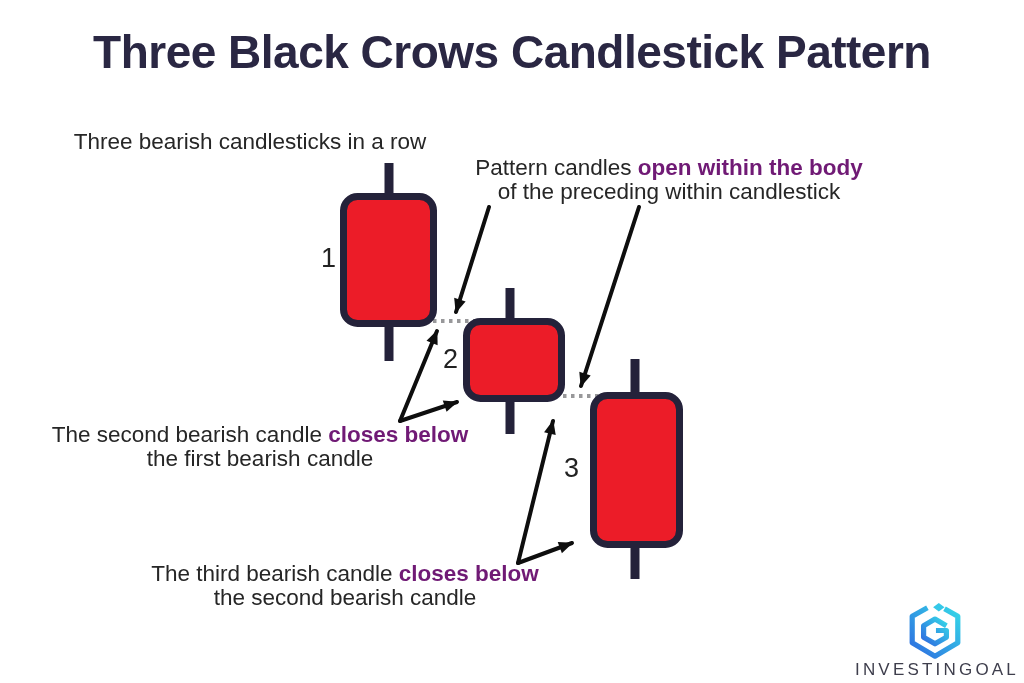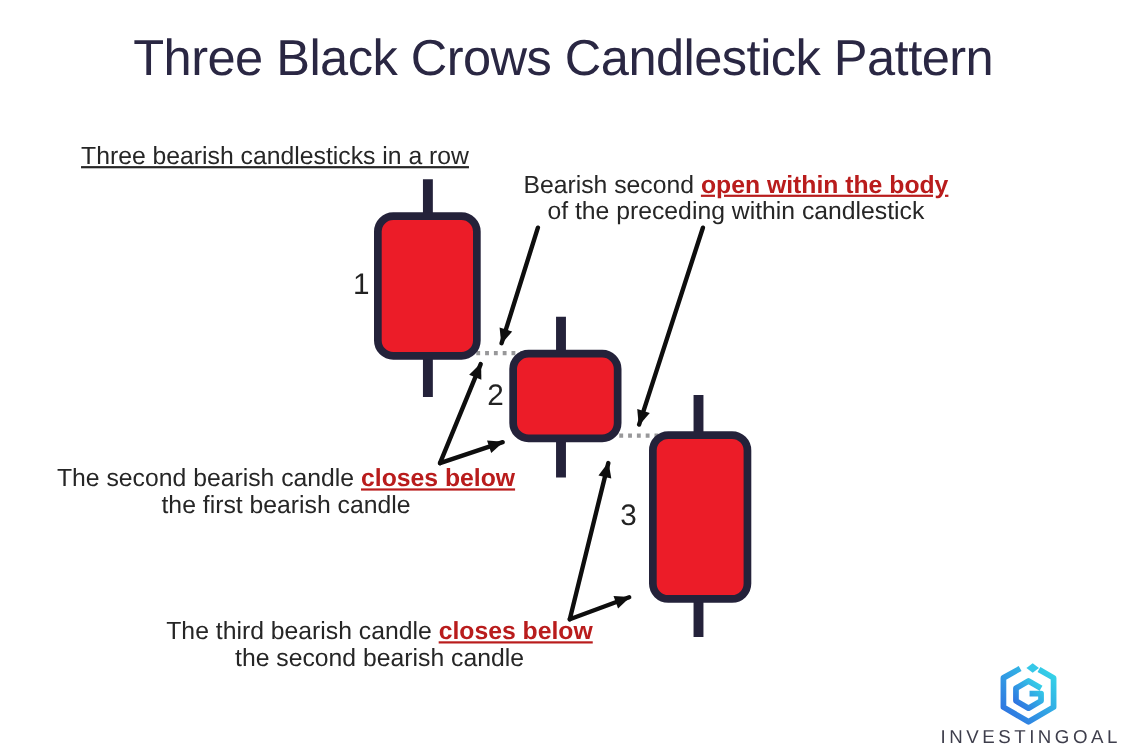--- a/index.html
+++ b/index.html
@@ -15,29 +15,29 @@
     --brand-gray:#3e3e4c;
   }
   html,body{margin:0;padding:0;}
   body{background:#e9e9e9;font-family:"Liberation Sans","DejaVu Sans",sans-serif;}
   .canvas{
     position:relative;width:1024px;height:683px;background:var(--bg);
     overflow:hidden;margin:0 auto;
   }
   .title{
     position:absolute;left:0;right:0;top:25px;margin:0;
-    text-align:center;font-size:46px;font-weight:400;letter-spacing:-0.5px;
+    text-align:center;font-size:46px;font-weight:700;letter-spacing:-0.5px;
     color:var(--navy-title);
   }
   .ann{
     position:absolute;font-size:22.5px;line-height:23.5px;
     color:var(--text);text-align:center;font-weight:400;
   }
-  .ann b{font-weight:700;color:#b91c1c;text-decoration:underline;}
-  .ann-topleft{left:40px;top:130px;width:420px;text-decoration:underline;}
+  .ann b{font-weight:700;color:#701a75;}
+  .ann-topleft{left:40px;top:130px;width:420px;}
   .ann-openwithin{left:448px;top:156px;width:442px;}
   .ann-second{left:30px;top:423px;width:460px;}
   .ann-third{left:130px;top:562px;width:430px;}
   .diagram{position:absolute;left:0;top:0;width:1024px;height:683px;}
   .wick{stroke:var(--navy);stroke-width:9;}
   .body{fill:var(--red);stroke:var(--navy);stroke-width:7;}
   .dotted{stroke:var(--dots);stroke-width:4;stroke-dasharray:3.5 4.5;}
   .arrow{stroke:var(--arrow);stroke-width:4;fill:none;stroke-linecap:round;}
   .ah{fill:var(--arrow);}
   .clabel{font-family:"Liberation Sans","DejaVu Sans",sans-serif;font-size:27px;fill:#222;}
@@ -53,21 +53,21 @@
 
 <div class="canvas">
 
   <h1 class="title">Three Black Crows Candlestick Pattern</h1>
 
   <div class="ann ann-topleft">
     <span>Three bearish candlesticks in a row</span>
   </div>
 
   <div class="ann ann-openwithin">
-    <span>Bearish second </span><b>open within the body</b><br>
+    <span>Pattern candles </span><b>open within the body</b><br>
     <span>of the preceding within candlestick</span>
   </div>
 
   <div class="ann ann-second">
     <span>The second bearish candle </span><b>closes below</b><br>
     <span>the first bearish candle</span>
   </div>
 
   <div class="ann ann-third">
     <span>The third bearish candle </span><b>closes below</b><br>

